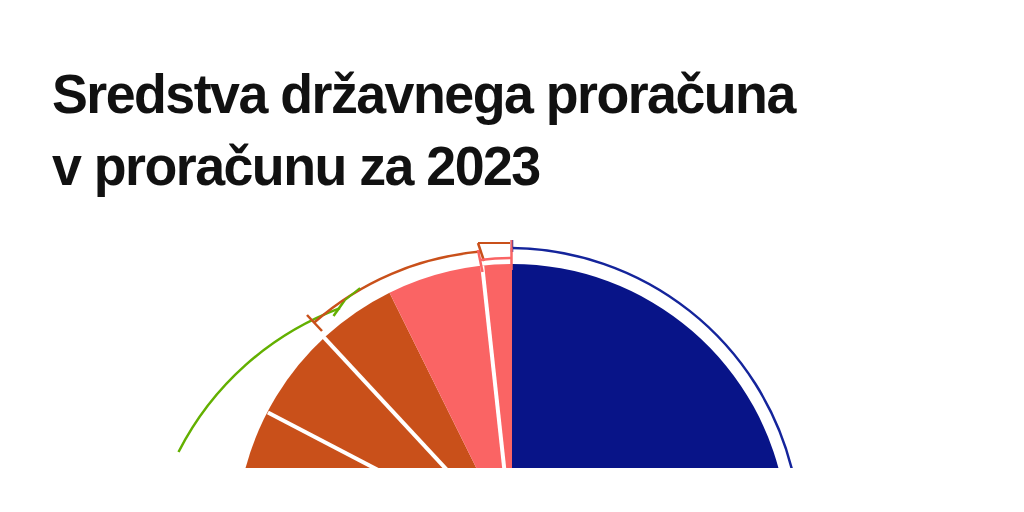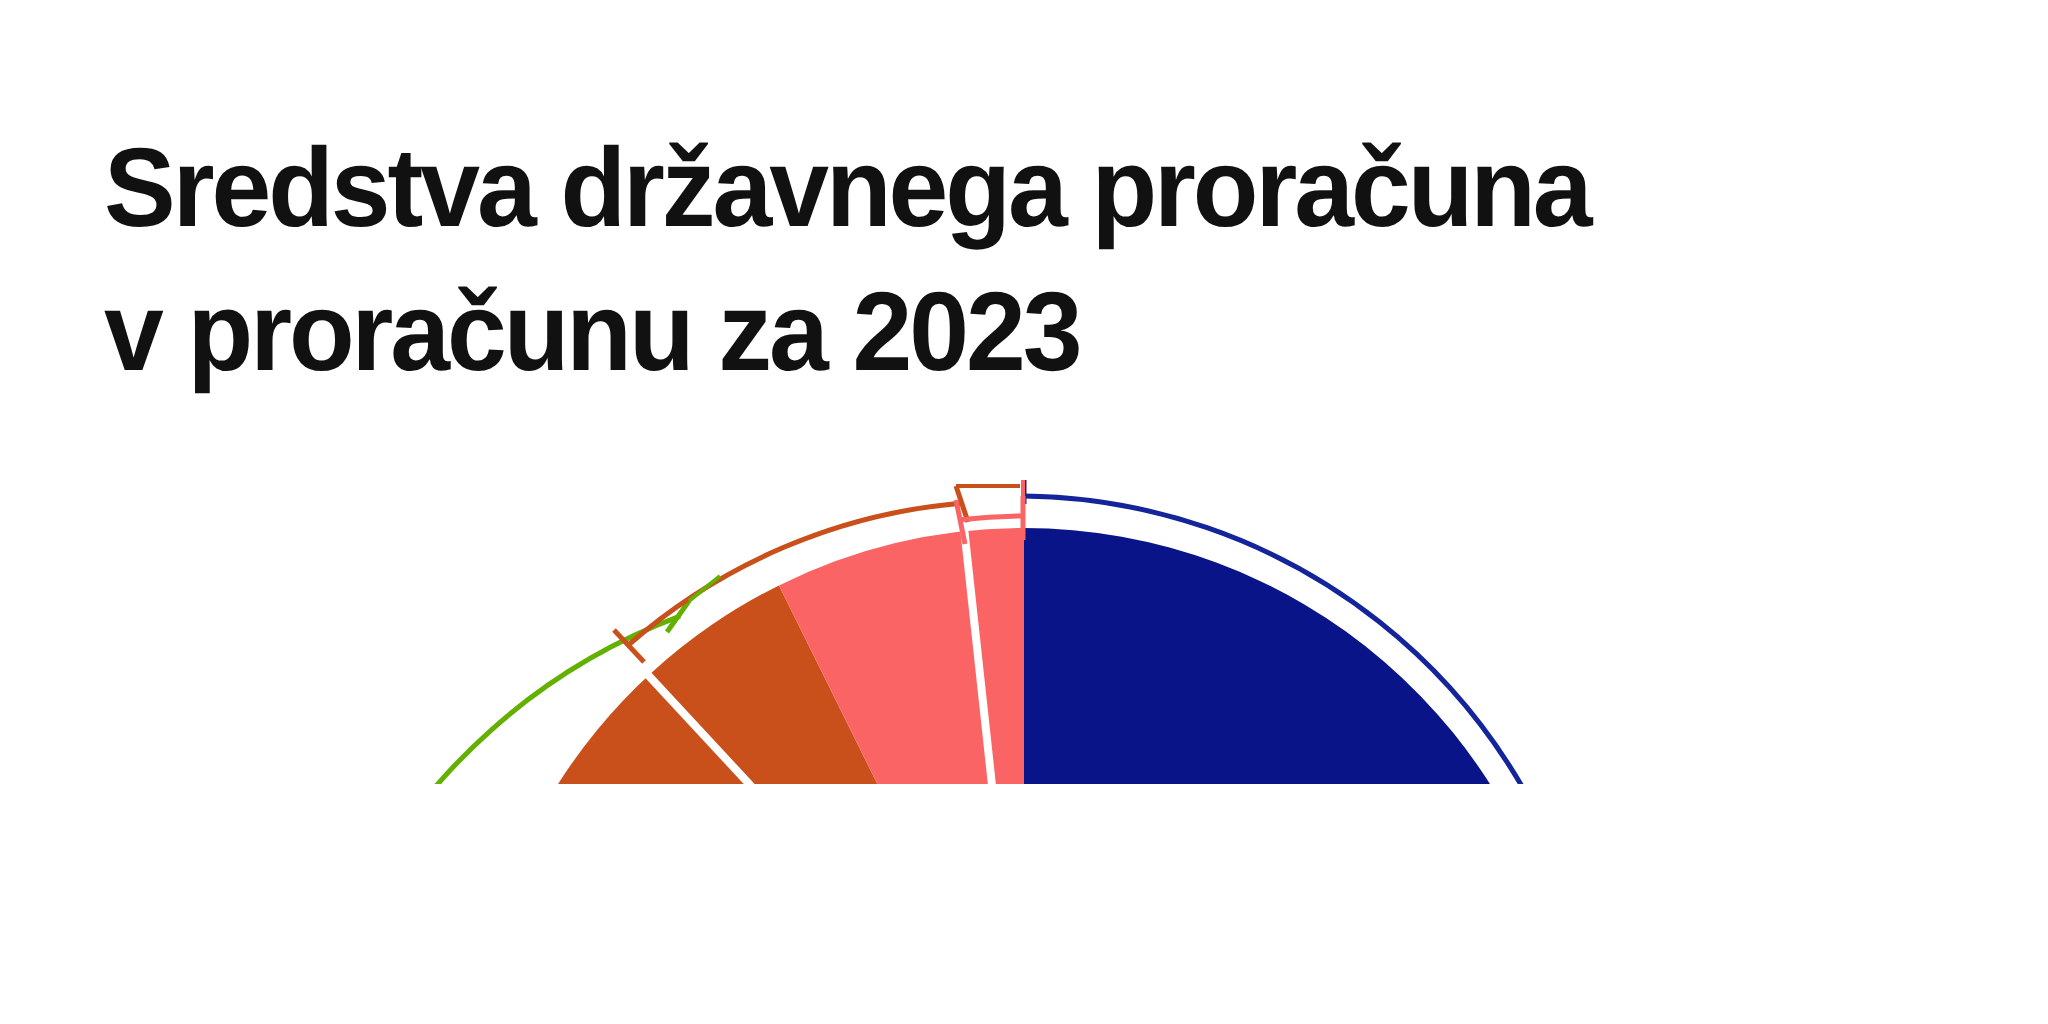--- a/index.html
+++ b/index.html
@@ -11,21 +11,21 @@
     width: 1024px;
     height: 512px;
     overflow: hidden;
     font-family: "Liberation Sans", sans-serif;
     position: relative;
   }
   #stage {
     position: absolute;
     left: 0; top: 0;
     width: 1024px;
-    height: 392px;
+    height: 468px;
     background: #ffffff;
     overflow: hidden;
   }
 
   
   #title-block {
     position: absolute;
     left: 52px;
     top: 58px;
     width: 920px;

